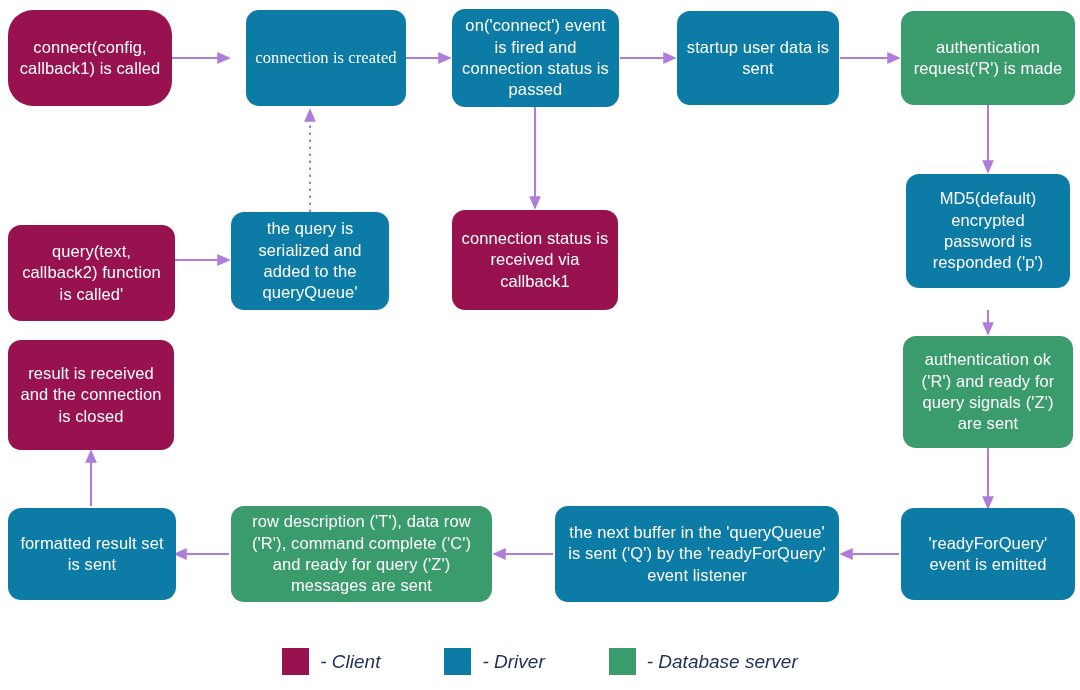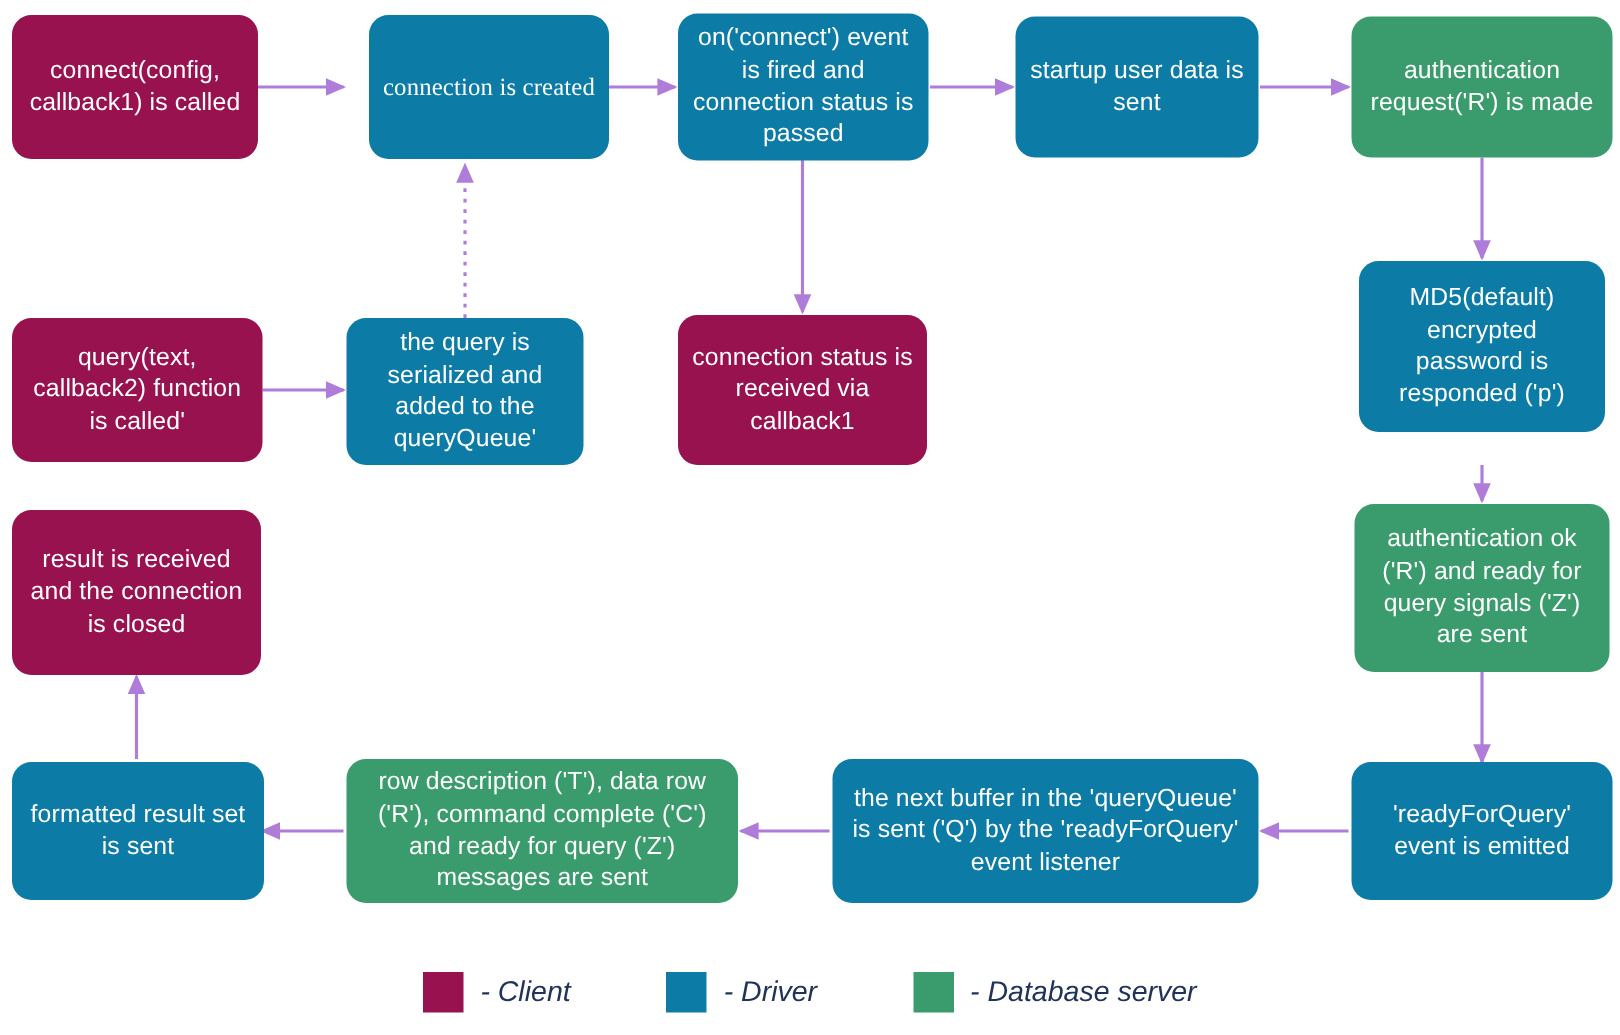--- a/index.html
+++ b/index.html
@@ -107,21 +107,21 @@
       <line x1="175" y1="260" x2="229" y2="260"></line>
 
       <line x1="535" y1="105" x2="535" y2="208"></line>
     </g>
     <g stroke="#B07CD9" stroke-width="2.1" fill="none" stroke-dasharray="2.5 4.5" marker-end="url(#arrowhead)">
 
       <line x1="310" y1="212" x2="310" y2="110"></line>
     </g>
   </svg>
 
-  <div class="node client" style="left:8px;   top:10px;  width:164px; height:96px;">
+  <div class="node client" style="left:8px;   top:10px;  width:164px; height:96px;border-radius:25px;">
       <span>connect(config, callback1) is called</span>
     </div>
   <div class="node driver" style="left:246px; top:10px;  width:160px; height:96px;font-family:Liberation Serif, serif;">
       <span>connection is created</span>
     </div>
   <div class="node driver" style="left:677px; top:11px;  width:162px; height:94px;">
       <span>startup user data is sent</span>
     </div>
   <div class="node driver" style="left:452px; top:9px;   width:167px; height:98px;">
       <span>on('connect') event is fired and connection status is passed</span>
@@ -146,21 +146,21 @@
   <div class="node dbserver" style="left:231px; top:506px; width:261px; height:96px;">
       <span>row description ('T'), data row ('R'), command complete ('C') and ready for query ('Z') messages are sent</span>
     </div>
   <div class="node driver" style="left:8px;   top:508px; width:168px; height:92px;">
       <span>formatted result set is sent</span>
     </div>
   <div class="node client" style="left:8px;   top:340px; width:166px; height:110px;">
       <span>result is received and the connection is closed</span>
     </div>
 
-  <div class="node client" style="left:8px;   top:212px; width:167px; height:96px;">
+  <div class="node client" style="left:8px;   top:225px; width:167px; height:96px;">
       <span>query(text, callback2) function is called'</span>
     </div>
   <div class="node driver" style="left:231px; top:212px; width:158px; height:98px;">
       <span>the query is serialized and added to the queryQueue'</span>
     </div>
   <div class="node client" style="left:452px; top:210px; width:166px; height:100px;">
       <span>connection status is received via callback1</span>
     </div>
 
   <div class="legend" style="top:648px;font-style:italic;">

